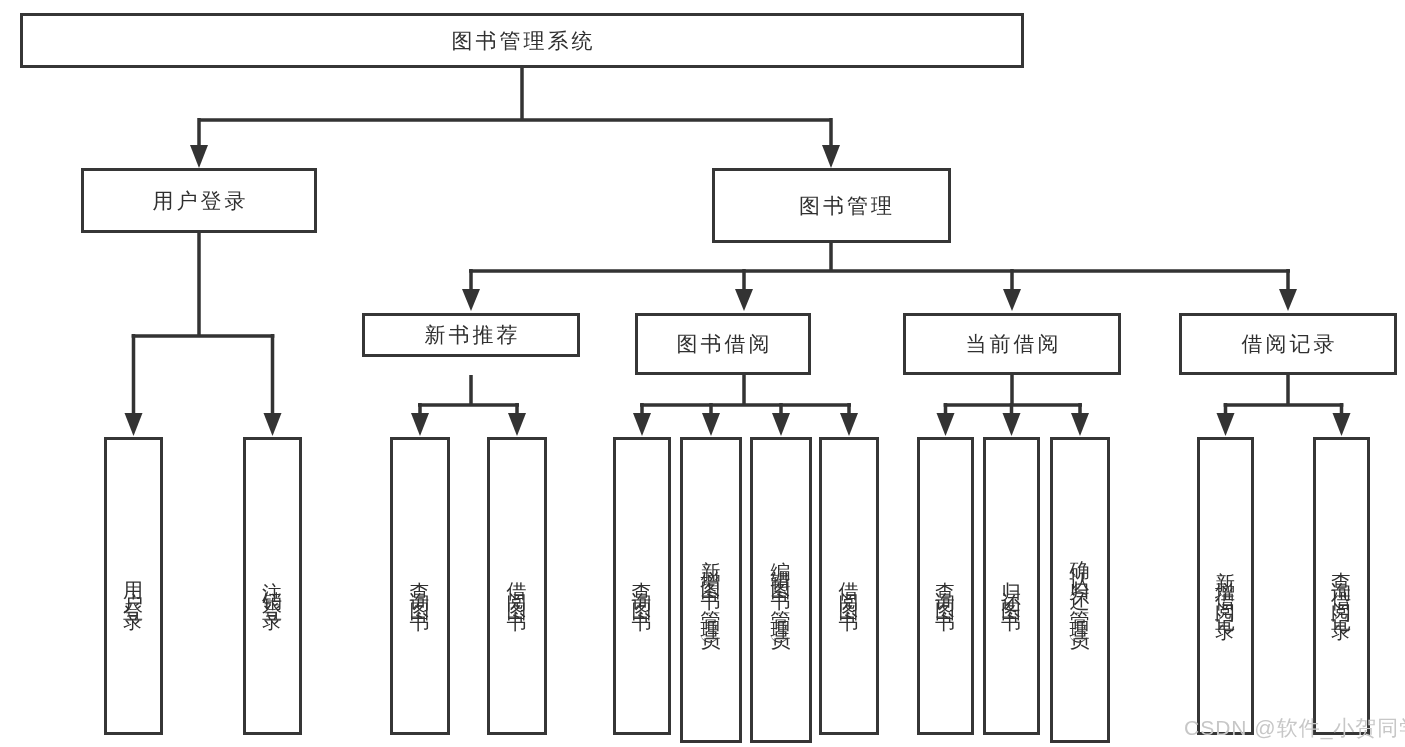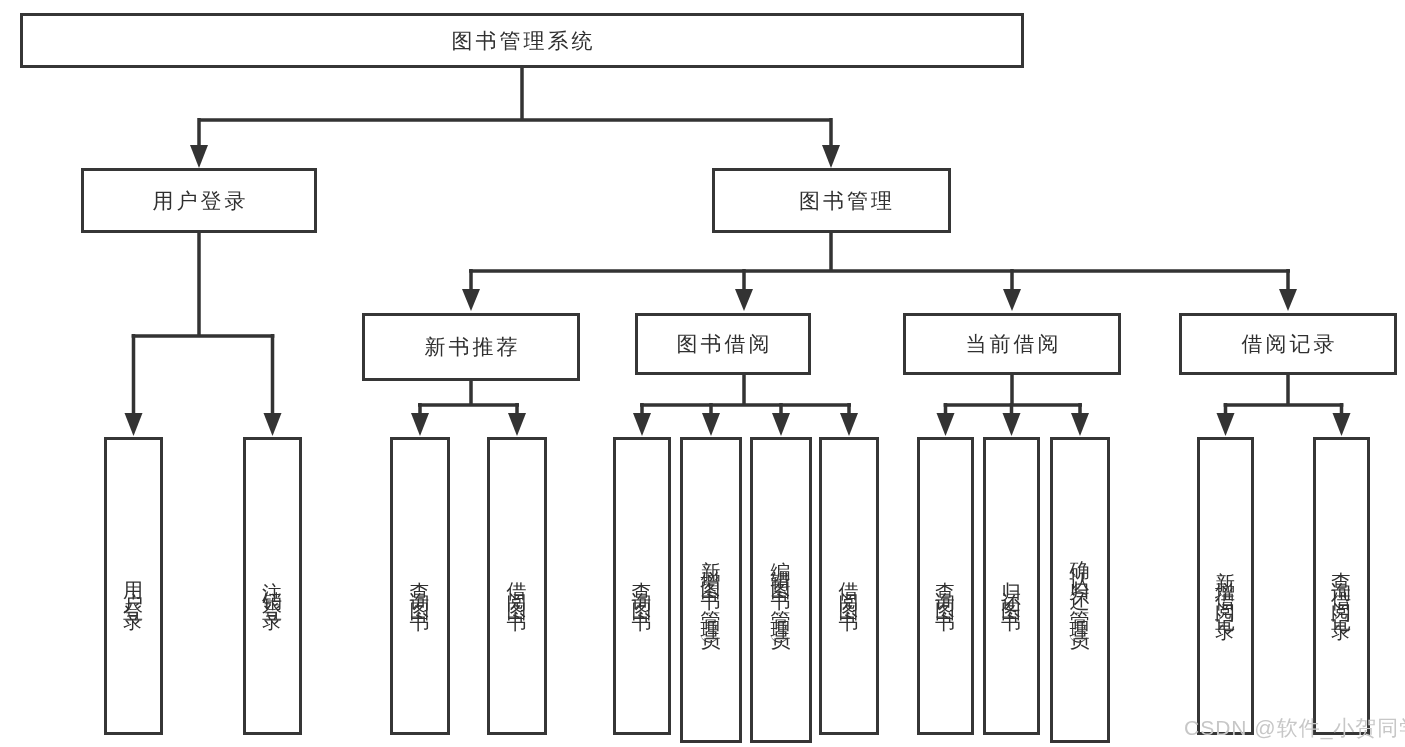--- a/index.html
+++ b/index.html
@@ -110,25 +110,25 @@
     </g>
   </svg>
 
   <div class="node h" style="left:20px; top:13px; width:1004px; height:55px;">
     <span>图书管理系统</span>
   </div>
 
   <div class="node h" style="left:81px; top:168px; width:236px; height:65px;">
     <span>用户登录</span>
   </div>
-  <div class="node h" style="left:712px; top:168px; width:239px; height:65px;padding-left:28px;">
+  <div class="node h" style="left:712px; top:168px; width:239px; height:75px;padding-left:28px;">
     <span>图书管理</span>
   </div>
 
-  <div class="node h" style="left:362px; top:313px; width:218px; height:68px;">
+  <div class="node h" style="left:362px; top:313px; width:218px; height:44px;">
     <span>新书推荐</span>
   </div>
   <div class="node h" style="left:635px; top:313px; width:176px; height:62px;">
     <span>图书借阅</span>
   </div>
   <div class="node h" style="left:1179px; top:313px; width:218px; height:62px;">
     <span>借阅记录</span>
   </div>
   <div class="node h" style="left:903px; top:313px; width:218px; height:62px;">
     <span>当前借阅</span>

